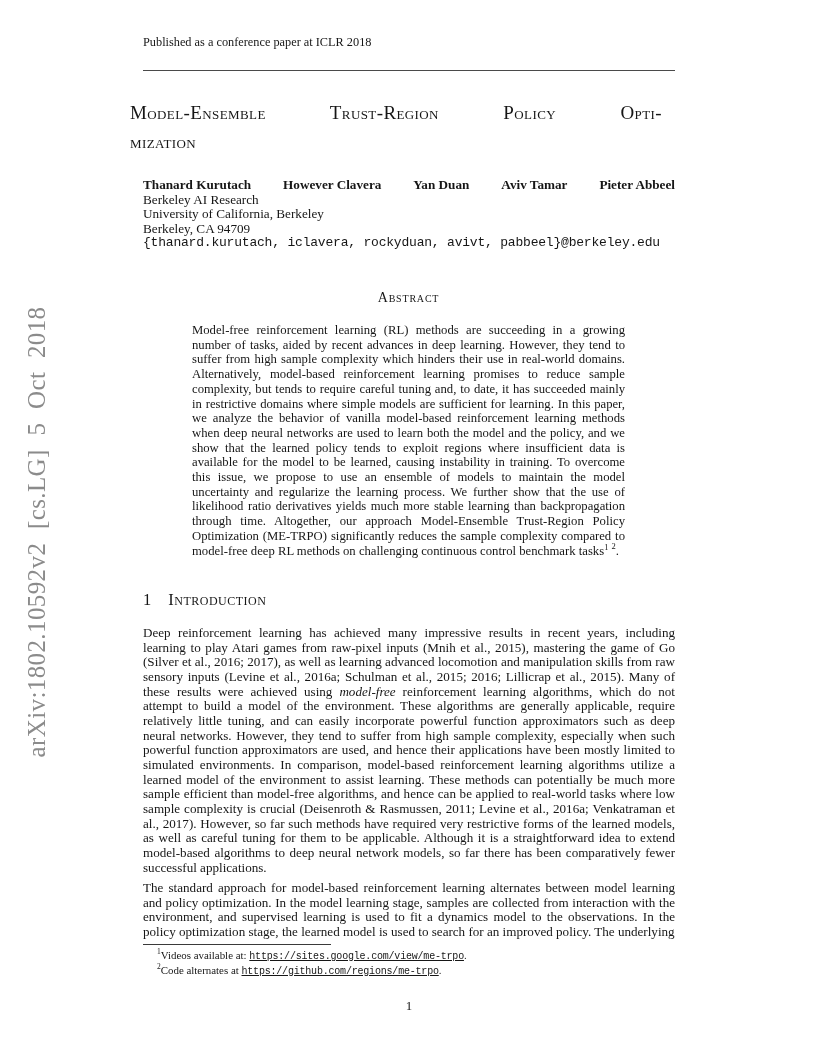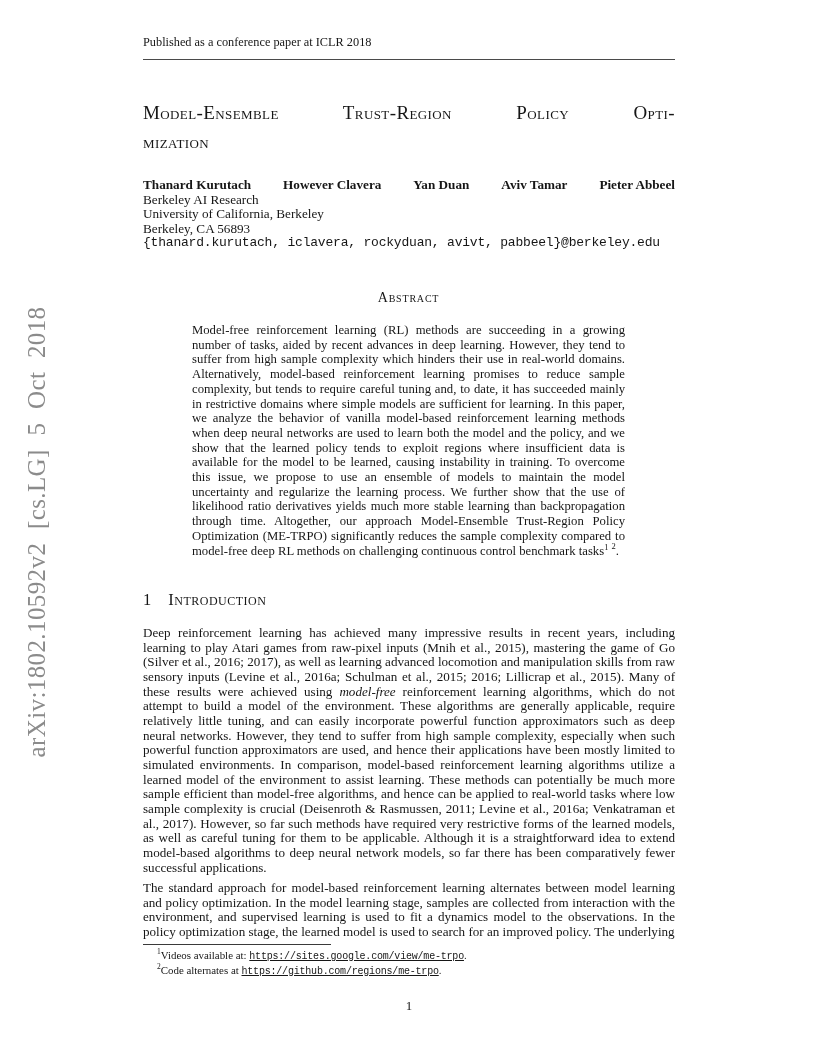--- a/index.html
+++ b/index.html
@@ -21,27 +21,27 @@
     font-size: 25px;
     color: #8b8b8b;
     letter-spacing: 0.4px;
     word-spacing: 7px;
   }
 
   .running-header {
     position: absolute;
     top: 35px; left: 143px; width: 532px;
     font-size: 12.3px;
-    padding-bottom: 9px;
+    padding-bottom: 20px;
     border-bottom: 1.6px solid #4a4a4a;
   }
 
   .title {
     position: absolute;
-    top: 99px; left: 143px; width: 532px;
+    top: 99px; left: 130px; width: 532px;
     margin: 0;
     font-weight: normal;
     font-size: 19px;
     line-height: 28.5px;
     font-variant: small-caps;
     letter-spacing: 0.4px;
   }
   .title-line1 { display: block; text-align: justify; text-align-last: justify; }
   .title-line2 { display: block; }
 
@@ -152,21 +152,21 @@
 <div class="author-block">
   <div class="authors">
     <span>Thanard Kurutach</span>
     <span>However Clavera</span>
     <span>Yan Duan</span>
     <span>Aviv Tamar</span>
     <span>Pieter Abbeel</span>
   </div>
   <div>Berkeley AI Research</div>
   <div>University of California, Berkeley</div>
-  <div>Berkeley, CA 56893</div>
+  <div>Berkeley, CA 94709</div>
   <div class="email-line">{thanard.kurutach, iclavera, rockyduan, avivt, pabbeel}@berkeley.edu</div>
 </div>
 
 <div class="abstract">
   <div class="abstract-heading">Abstract</div>
   <p class="abstract-body"><span>Model-free reinforcement learning (RL) methods are succeeding in a growing number of tasks, aided by recent advances in deep learning. However, they tend to suffer from high sample complexity which hinders their use in real-world domains. Alternatively, model-based reinforcement learning promises to reduce sample complexity, but tends to require careful tuning and, to date, it has succeeded mainly in restrictive domains where simple models are sufficient for learning. In this paper, we analyze the behavior of vanilla model-based reinforcement learning methods when deep neural networks are used to learn both the model and the policy, and we show that the learned policy tends to exploit regions where insufficient data is available for the model to be learned, causing instability in training. To overcome this issue, we propose to use an ensemble of models to maintain the model uncertainty and regularize the learning process. We further show that the use of likelihood ratio derivatives yields much more stable learning than backpropagation through time. Altogether, our approach Model-Ensemble Trust-Region Policy Optimization (ME-TRPO) significantly reduces the sample complexity compared to model-free deep RL methods on challenging continuous control benchmark tasks</span><sup>1</sup><sup class="sup-gap">2</sup><span>.</span></p>
 </div>
 
 <div class="section-heading">
   <span class="sec-num">1</span><span class="sec-title">Introduction</span>

